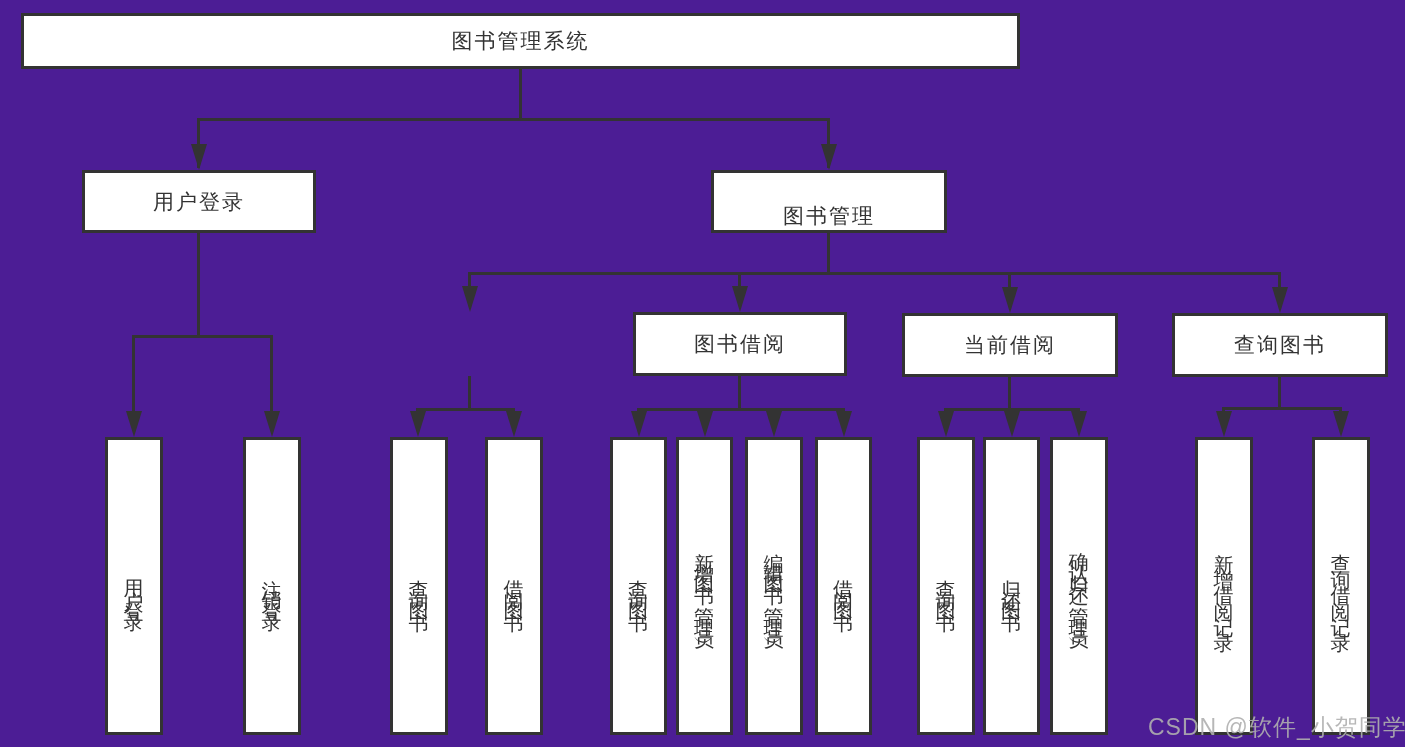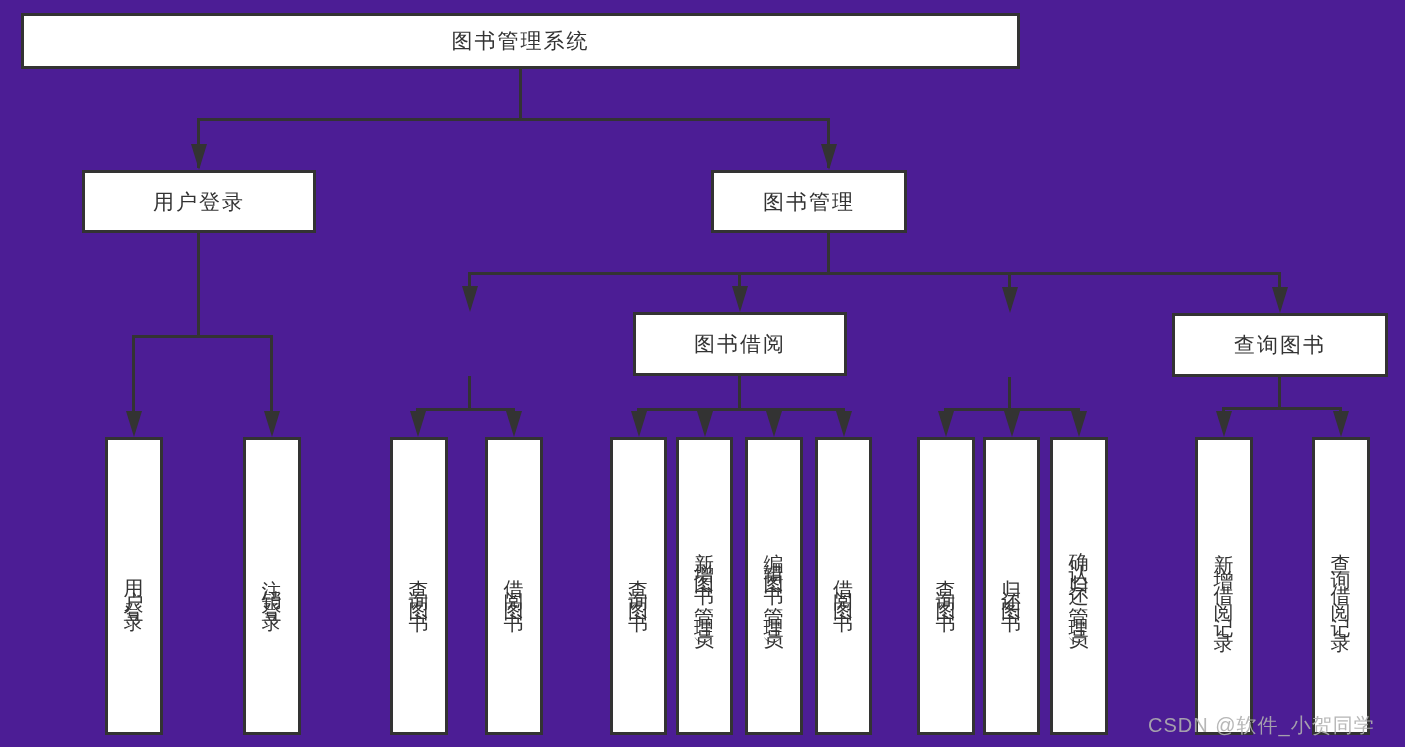--- a/index.html
+++ b/index.html
@@ -25,42 +25,45 @@
   .vtext.ls-lg{letter-spacing:16px;}
   .hline{position:absolute;height:3px;background:#333333;}
   .vline{position:absolute;width:3px;background:#333333;}
   .arrow{
     position:absolute;width:0;height:0;
     border-left:8px solid transparent;border-right:8px solid transparent;
     border-top:26px solid #333333;
   }
   .watermark{
     position:absolute;left:1148px;top:712px;width:256px;
-    font-size:20px;color:rgba(175,175,175,0.9);white-space:nowrap;
+    font-size:23px;color:rgba(175,175,175,0.9);white-space:nowrap;
     letter-spacing:1px;
   }
 </style>
 </head>
 <body>
 
 <div id="canvas">
 
   <div class="node" style="left:21px;top:13px;width:999px;height:56px;">
     <span>图书管理系统</span>
   </div>
 
   <div class="node" style="left:82px;top:170px;width:234px;height:63px;">
     <span>用户登录</span>
   </div>
-  <div class="node" style="left:711px;top:170px;width:196px;height:63px;">
+  <div class="node" style="left:711px;top:170px;width:236px;height:63px;align-items:flex-end;">
     <span>图书管理</span>
   </div>
 
   <div class="node" style="left:633px;top:312px;width:214px;height:64px;">
     <span>图书借阅</span>
+  </div>
+  <div class="node" style="left:902px;top:313px;width:216px;height:64px;">
+    <span>当前借阅</span>
   </div>
   <div class="node" style="left:1172px;top:313px;width:216px;height:64px;">
     <span>查询图书</span>
   </div>
 
   <div class="vnode" style="left:105px;top:437px;width:58px;height:298px;">
     <span class="vtext">用户登录</span>
   </div>
   <div class="vnode" style="left:243px;top:437px;width:58px;height:298px;">
     <span class="vtext">注销登录</span>

